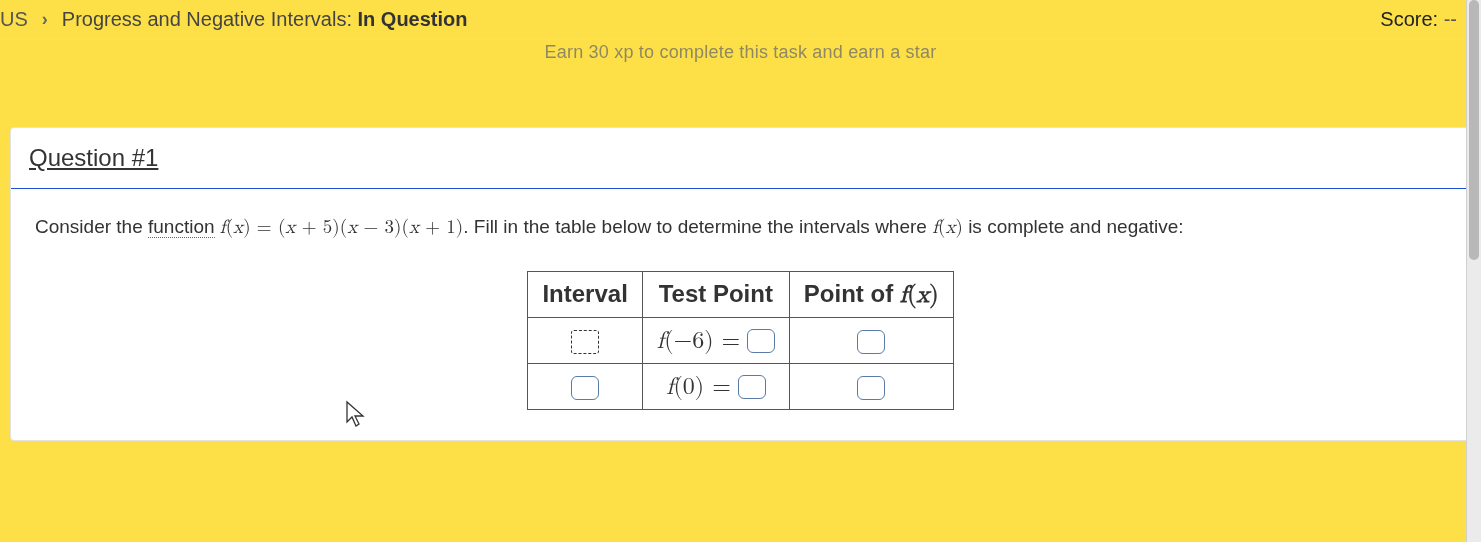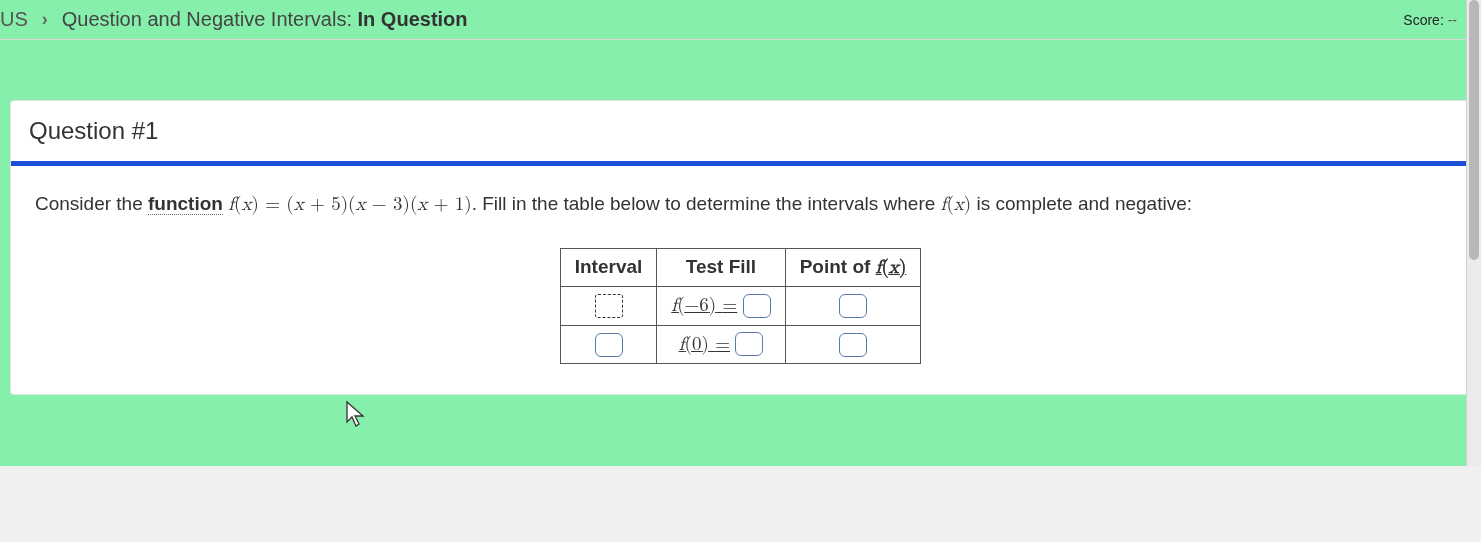--- a/index.html
+++ b/index.html
@@ -1,51 +1,51 @@
 <!DOCTYPE html>
 <html><head>
 <meta charset="utf-8">
 <style>
 * { box-sizing: border-box; margin: 0; padding: 0; }
 html, body { width: 1481px; height: 542px; font-family: "Segoe UI", Arial, sans-serif; background: #f0f0f0; overflow: hidden; }
-.page { width: 1481px; height: 466px; background: #86efac; position: relative; }
+.page { width: 1481px; height: 542px; background: #fde047; position: relative; }
 
 .topbar {
   display: flex; align-items: center; justify-content: space-between;
   padding: 8px 24px 8px 0; border-bottom: 1px solid #d9d9d9;
   font-size: 20px; color: #3a3a3a;
 }
 .topbar-left { display: flex; align-items: center; gap: 14px; }
 .crumb-prev { color: #555; font-weight: 400; }
 .chevron { color: #666; font-size: 18px; font-weight: 600; }
 .crumb-curr { color: #444; }
 .crumb-status { font-weight: 700; color: #333; }
-.score { font-size: 14px; color: #222; }
+.score { font-size: 20px; color: #222; }
 .score-val { color: #555; }
 
 .xp-banner { text-align: center; font-size: 18px; color: #6b6b6b; padding: 4px 0 2px; letter-spacing: 0.2px;
   position: relative; top: -2px; opacity: 0.75;
 }
 
 .question-card {
   margin: 60px 10px 0 10px; background: #fff; border: 1px solid #e2e2e2;
   border-radius: 4px; overflow: hidden;
 }
-.q-header { font-size: 24px; color: #333; padding: 16px 18px; border-bottom: 5px solid #1d4ed8; }
+.q-header { font-size: 24px; color: #333; padding: 16px 18px; border-bottom: 1px solid #1d4ed8; text-decoration: underline; }
 .q-body { padding: 24px 24px 30px; font-size: 19px; color: #333; line-height: 1.5; }
 
-.fn-word { border-bottom: 1px dotted #666; font-weight: bold; }
+.fn-word { border-bottom: 1px dotted #666; }
 .math { font-family: "Cambria Math", "Latin Modern Math", "STIX Two Math", serif; font-style: italic; }
 .math .op { font-style: normal; }
 
 .table-wrap { display: flex; justify-content: center; margin-top: 28px; position: relative; }
-table { border-collapse: collapse; font-size: 19px; }
+table { border-collapse: collapse; font-size: 24px; }
 th, td { border: 1px solid #555; padding: 4px 14px; text-align: center; vertical-align: middle; height: 34px; }
 th { font-weight: 700; background: #fff; }
-th.fx .math, td .math { white-space: nowrap; text-decoration: underline; }
+th.fx .math, td .math { white-space: nowrap; }
 
 .answer-box {
   display: inline-block; width: 28px; height: 24px; border: 1.5px solid #5a7aa8;
   border-radius: 6px; background: #fff; vertical-align: middle;
 }
 .answer-box.focused { border: 1.5px dashed #333; border-radius: 3px; }
 
 .cursor-svg { position: absolute; left: 345px; top: 400px; pointer-events: none; }
 
 .scrollbar { position: absolute; right: 0; top: 0; bottom: 0; width: 15px; background: #ebebeb; border-left: 1px solid #d0d0d0; }
@@ -53,49 +53,50 @@
 </style>
 </head>
 <body>
 <div class="page">
 
   <div class="topbar">
     <div class="topbar-left">
       <span class="crumb-prev">US</span>
       <span class="chevron">›</span>
       <span>
-        <span class="crumb-curr">Question and Negative Intervals: </span>
+        <span class="crumb-curr">Progress and Negative Intervals: </span>
         <span class="crumb-status">In Question</span>
       </span>
     </div>
     <div class="score">
       <span>Score: </span>
       <span class="score-val">--</span>
     </div>
   </div>
 
+  <div class="xp-banner">Earn 30 xp to complete this task and earn a star</div>
 
   <div class="question-card">
     <div class="q-header">Question #1</div>
     <div class="q-body">
       <div>
         <span>Consider the </span>
         <span class="fn-word">function</span>
         <span> </span>
         <span class="math">f<span class="op">(</span>x<span class="op">)</span> <span class="op">=</span> <span class="op">(</span>x <span class="op">+</span> <span class="op">5</span><span class="op">)(</span>x <span class="op">−</span> <span class="op">3</span><span class="op">)(</span>x <span class="op">+</span> <span class="op">1</span><span class="op">)</span></span><span>. Fill in the table below to determine the intervals where </span>
         <span class="math">f<span class="op">(</span>x<span class="op">)</span></span>
         <span> is complete and negative:</span>
       </div>
 
       <div class="table-wrap">
         <table>
           <thead>
             <tr>
               <th>Interval</th>
-              <th>Test Fill</th>
+              <th>Test Point</th>
               <th class="fx">
                 <span>Point of</span> <span class="math">f<span class="op">(</span>x<span class="op">)</span></span>
               </th>
             </tr>
           </thead>
           <tbody>
             <tr>
               <td><span class="answer-box focused"></span></td>
               <td><span class="math">f<span class="op">(</span><span class="op">−6</span><span class="op">)</span> <span class="op">=</span></span> <span class="answer-box"></span></td>
               <td><span class="answer-box"></span></td>

